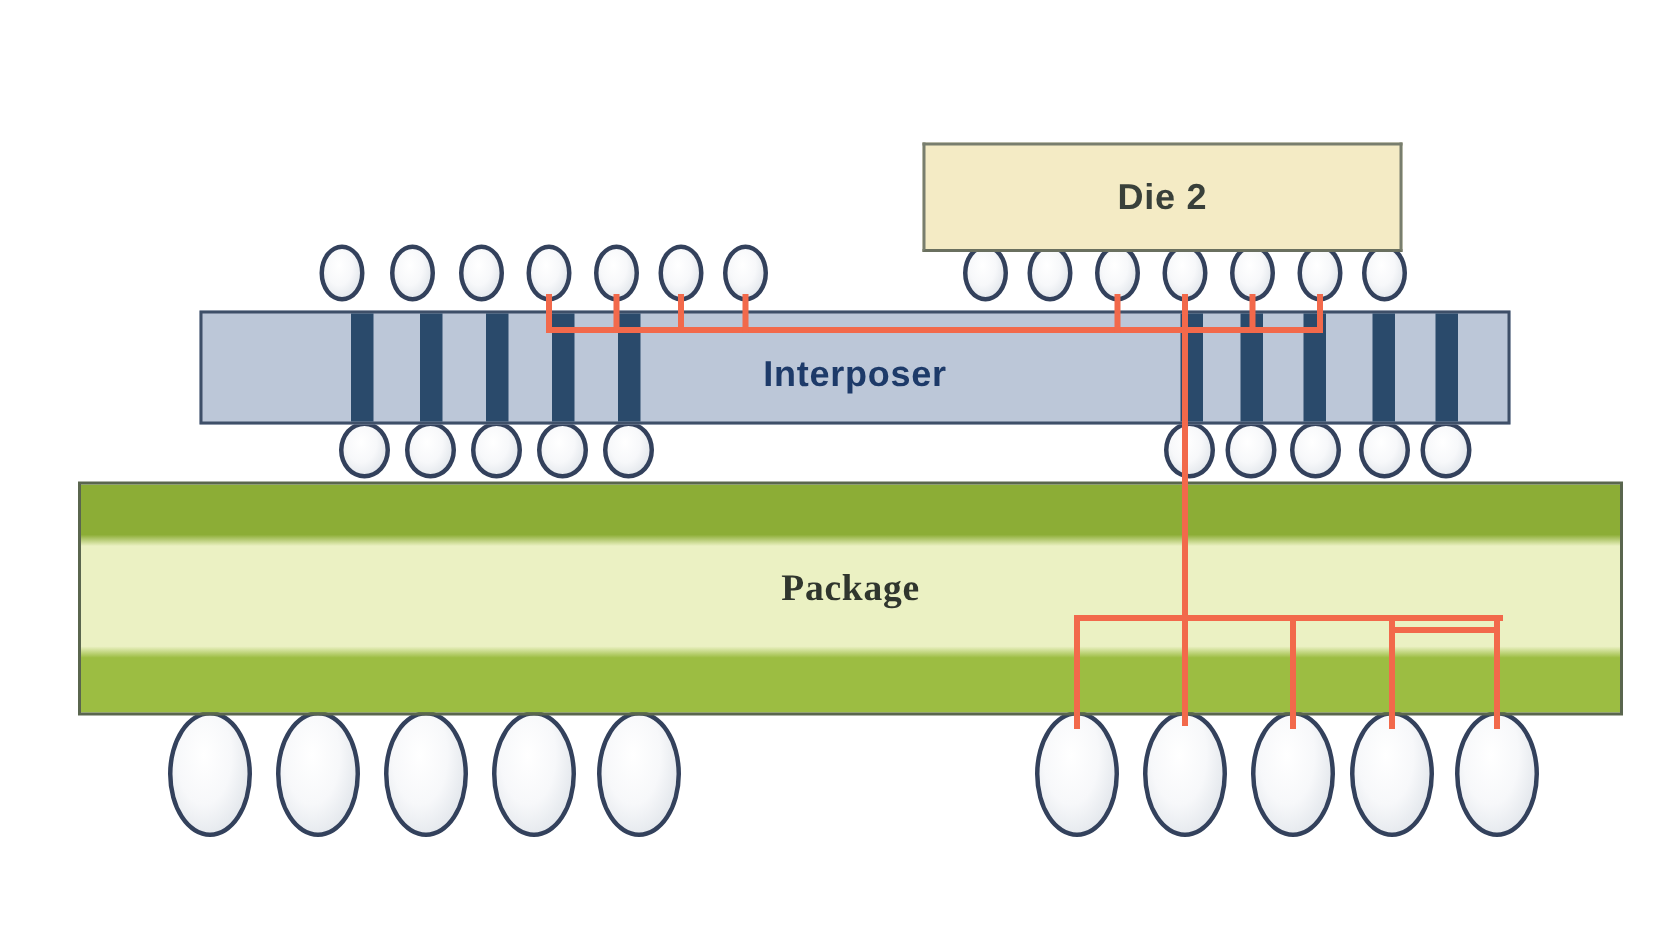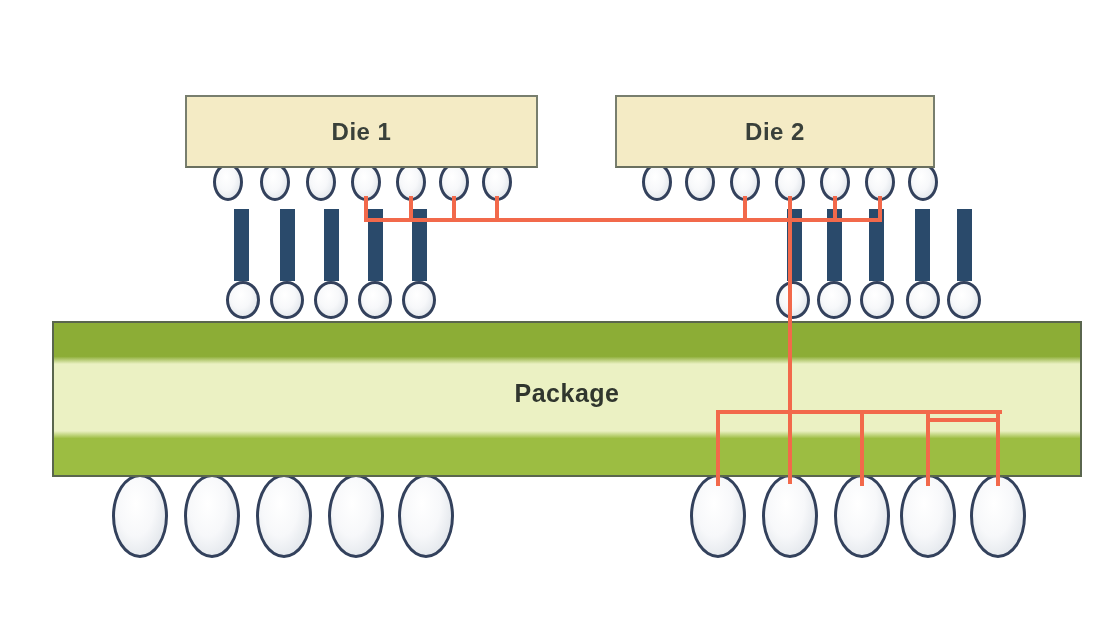--- a/index.html
+++ b/index.html
@@ -25,42 +25,39 @@
   #interposer-label{font-size:24px;font-weight:bold;color:var(--interposer-text);
                     letter-spacing:.5px;padding-top:10px;}
 
   #package{left:52px;top:321px;width:1030px;height:156px;
            border:2px solid var(--package-border);
            background:linear-gradient(180deg,
              var(--package-top) 0%, var(--package-top) 22%,
              var(--package-middle) 27%, var(--package-middle) 71%,
              var(--package-bottom) 76%, var(--package-bottom) 100%);}
   #package-label{font-size:25px;font-weight:bold;color:var(--package-text);
-                 letter-spacing:.5px;padding-bottom:12px;}
+                 letter-spacing:.5px;padding-bottom:12px;font-family:Liberation Serif, serif;}
 
   .tsv{position:absolute;top:209px;width:15px;height:72px;background:var(--tsv);z-index:4;}
 
   .mb,.c4,.ball{position:absolute;box-sizing:border-box;border-radius:50%;z-index:2;
     border:3px solid var(--bump-outline);
     background:radial-gradient(ellipse at 42% 34%, #ffffff 0%, #f7f8fa 45%, #e3e7ec 78%, #d2d7dd 100%);}
   .mb{top:163px;width:30px;height:38px;}
   .c4{top:281px;width:34px;height:38px;}
   .ball{top:474px;width:56px;height:84px;border-width:3.5px;}
 
   .tr{position:absolute;background:var(--trace);z-index:5;}
   .tr-h{height:4px;} .tr-v{width:4px;}
 </style>
 </head>
 <body>
 
 <div id="canvas">
 
-  <div class="slab die" id="die1">
-    <span class="die-label">Die 1</span>
-  </div>
 
   <div class="slab die" id="die2">
     <span class="die-label">Die 2</span>
   </div>
 
   <i class="mb" style="left:213px"></i>
   <i class="mb" style="left:260px"></i>
   <i class="mb" style="left:306px"></i>
   <i class="mb" style="left:351px"></i>
   <i class="mb" style="left:396px"></i>
@@ -68,20 +65,23 @@
   <i class="mb" style="left:482px"></i>
 
   <i class="mb" style="left:642px"></i>
   <i class="mb" style="left:685px"></i>
   <i class="mb" style="left:730px"></i>
   <i class="mb" style="left:775px"></i>
   <i class="mb" style="left:820px"></i>
   <i class="mb" style="left:865px"></i>
   <i class="mb" style="left:908px"></i>
 
+  <div class="slab" id="interposer">
+    <span id="interposer-label">Interposer</span>
+  </div>
 
   <i class="tsv" style="left:234px"></i>
   <i class="tsv" style="left:280px"></i>
   <i class="tsv" style="left:324px"></i>
   <i class="tsv" style="left:368px"></i>
   <i class="tsv" style="left:412px"></i>
 
   <i class="tsv" style="left:787px"></i>
   <i class="tsv" style="left:827px"></i>
   <i class="tsv" style="left:869px"></i>

